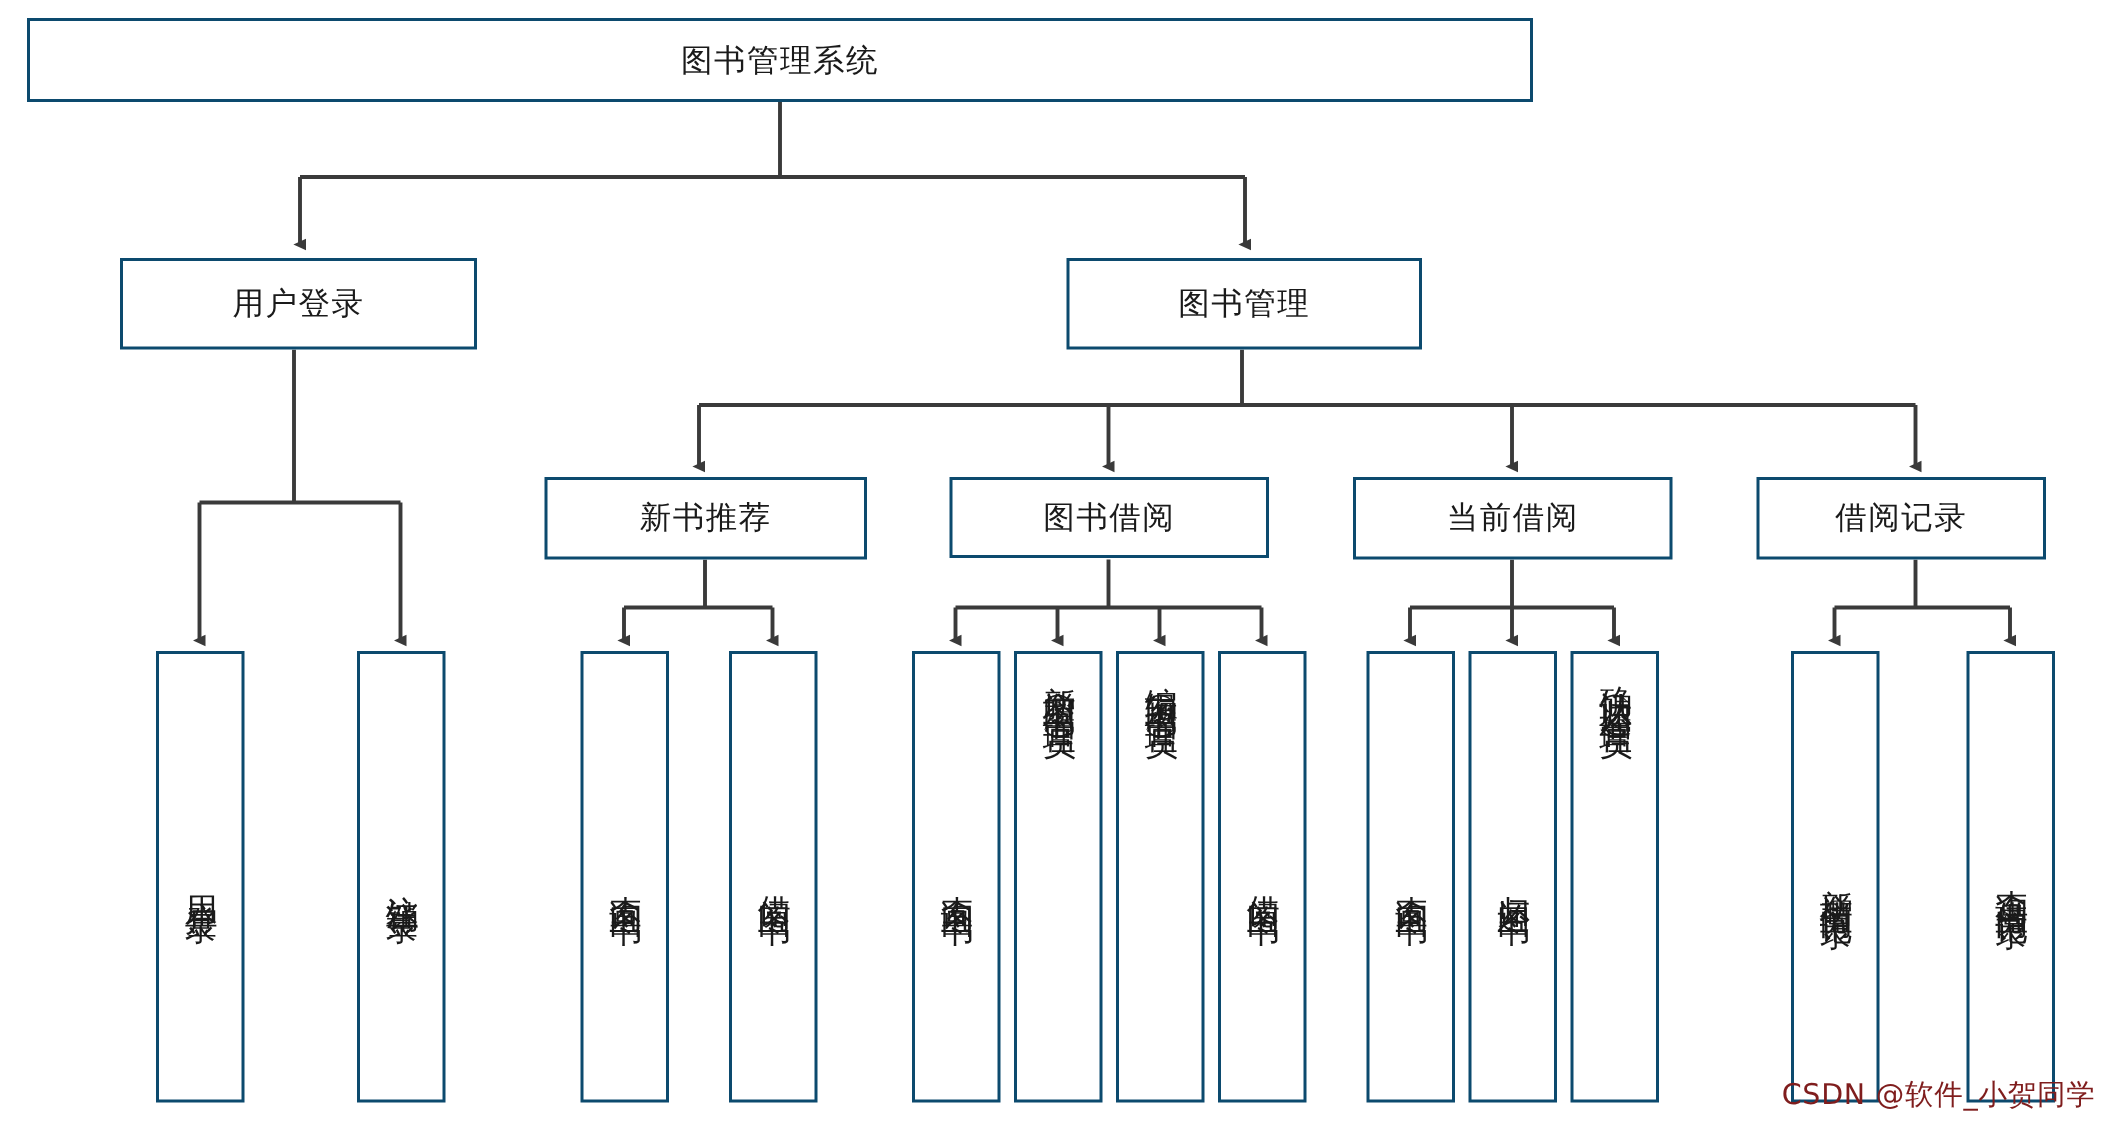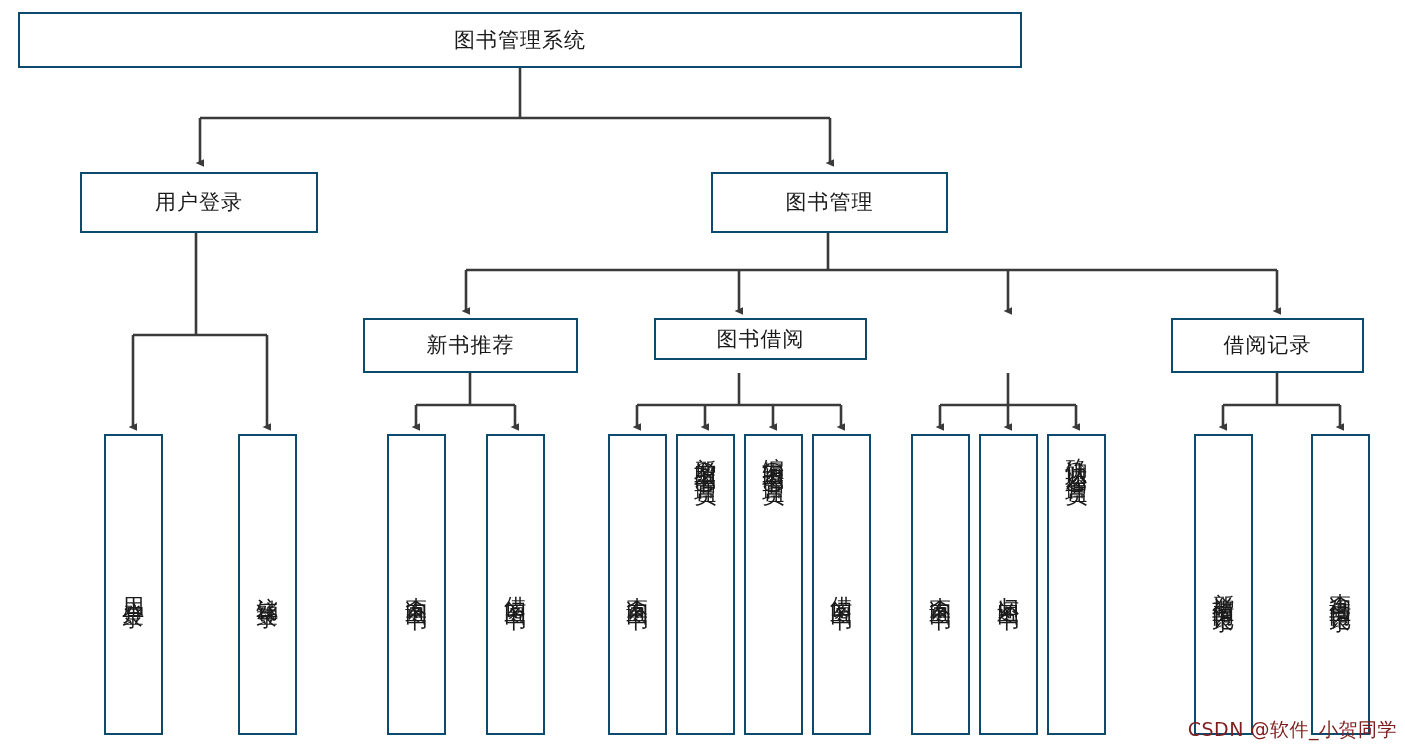--- a/index.html
+++ b/index.html
@@ -138,22 +138,25 @@
   <div class="node-box" style="left:80px; top:172px; width:238px; height:61px;">
     <span class="node-label">用户登录</span>
   </div>
   <div class="node-box" style="left:363px; top:318px; width:215px; height:55px;">
     <span class="node-label">新书推荐</span>
   </div>
 
   <div class="node-box" style="left:711px; top:172px; width:237px; height:61px;">
     <span class="node-label">图书管理</span>
   </div>
-  <div class="node-box" style="left:654px; top:318px; width:213px; height:42px;">
+  <div class="node-box" style="left:633px; top:318px; width:213px; height:54px;">
     <span class="node-label">图书借阅</span>
+  </div>
+  <div class="node-box" style="left:902px; top:318px; width:213px; height:55px;">
+    <span class="node-label">当前借阅</span>
   </div>
   <div class="node-box" style="left:1171px; top:318px; width:193px; height:55px;justify-content:center;">
     <span class="node-label">借阅记录</span>
   </div>
 
   <div class="node-box leaf-box mid" style="left:104px; top:434px; width:59px; height:301px;">
     <span class="node-label vertical">用户登录</span>
   </div>
   <div class="node-box leaf-box mid" style="left:238px; top:434px; width:59px; height:301px;">
     <span class="node-label vertical">注销登录</span>

